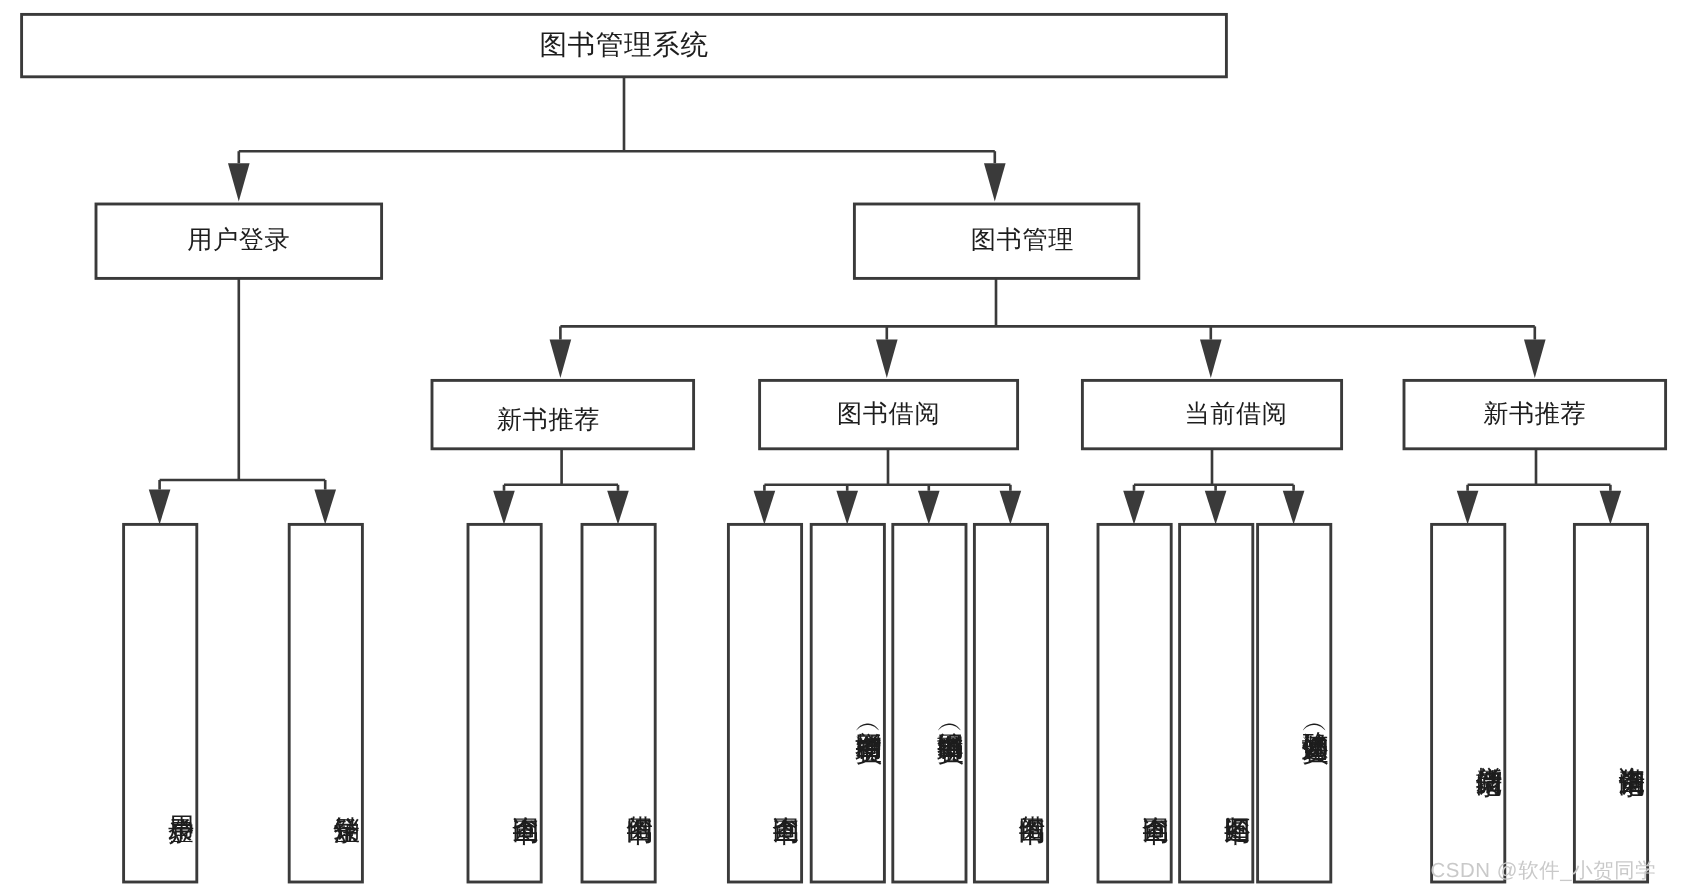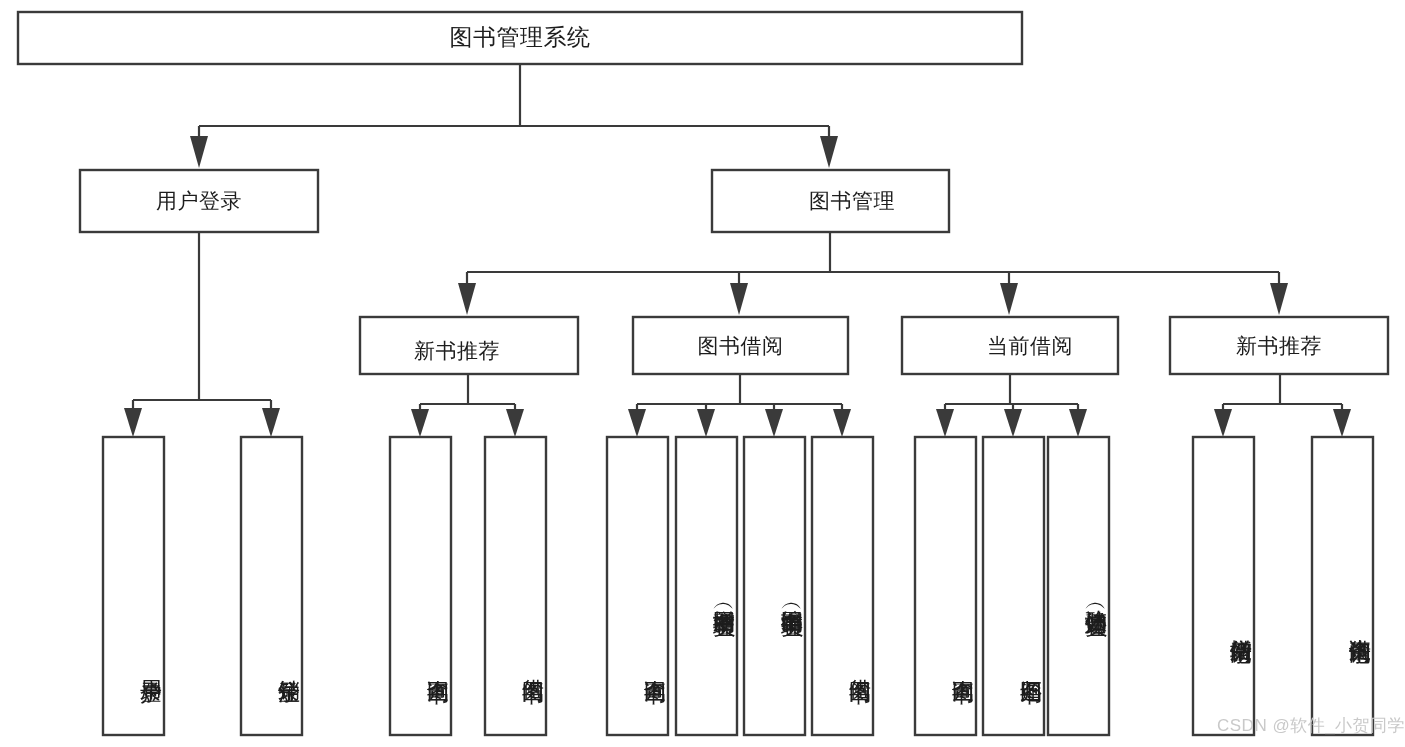--- a/index.html
+++ b/index.html
@@ -222,15 +222,15 @@
     <span>确认归还（管理员）</span>
   </div>
 
   <div class="node-label-v" style="left:1193px; top:437px; width:61px; height:298px; padding-top:38px;">
     <span>新增借阅记录</span>
   </div>
   <div class="node-label-v" style="left:1312px; top:437px; width:61px; height:298px; padding-top:38px;">
     <span>查询借阅记录</span>
   </div>
 
-  <div class="watermark" style="left:1192px; top:714px;padding-left:25px;">CSDN @软件_小贺同学</div>
+  <div class="watermark" style="left:1192px; top:714px;">CSDN @软件_小贺同学</div>
 
 </div>
 
 </body></html>

